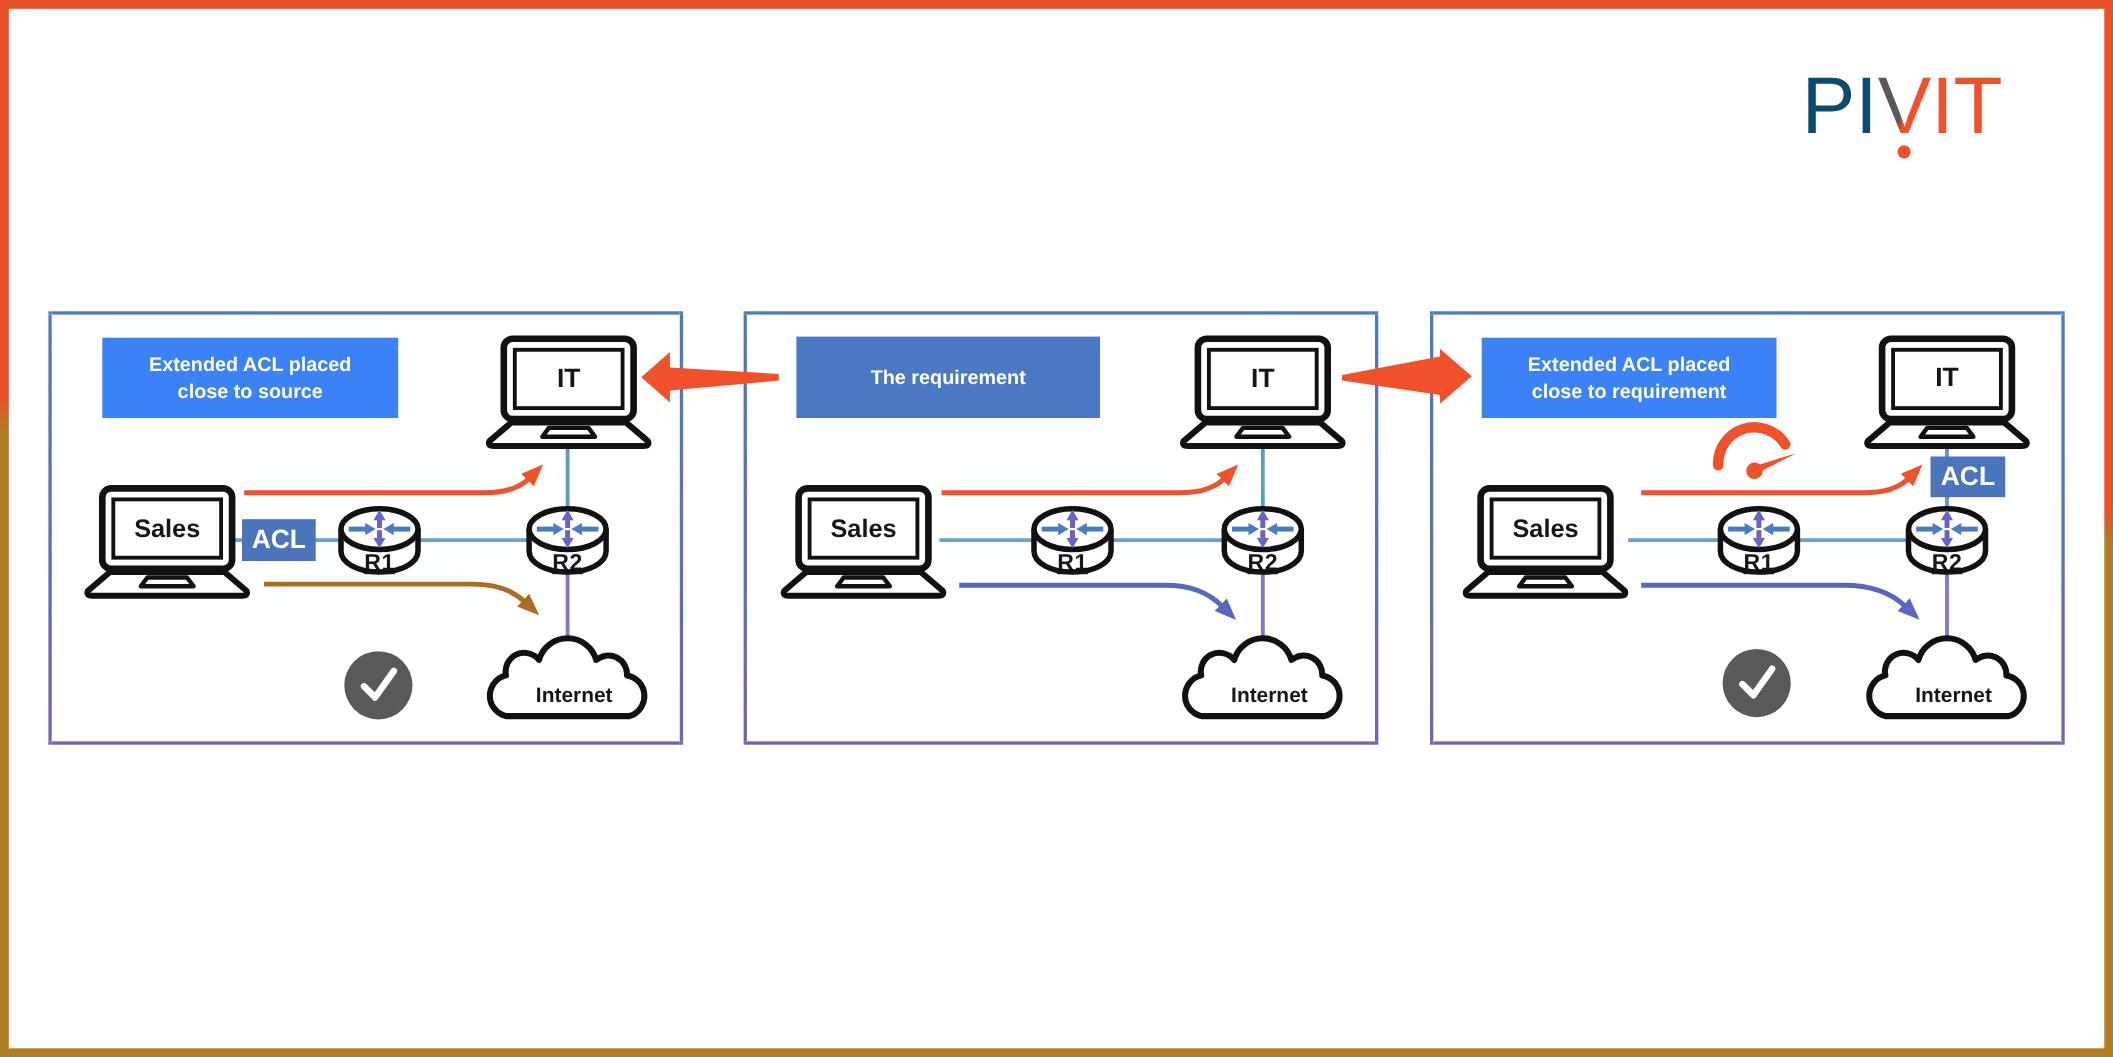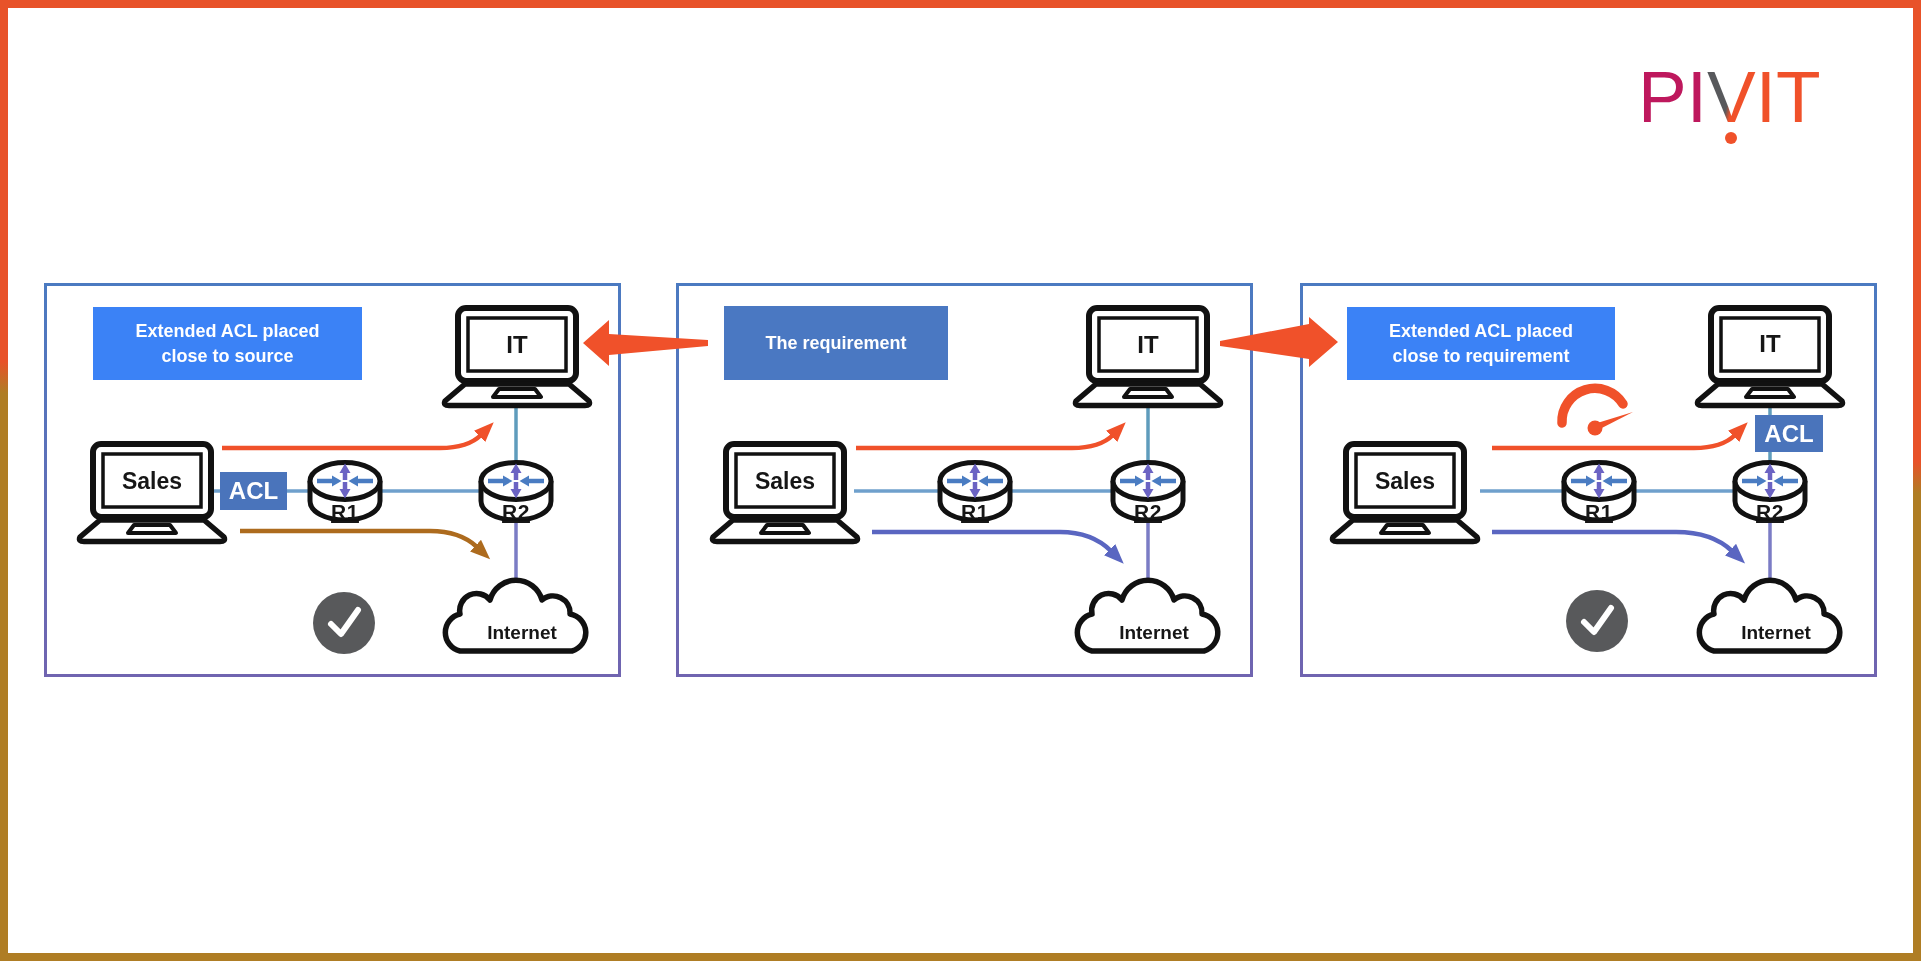--- a/index.html
+++ b/index.html
@@ -21,21 +21,21 @@
   .chip{background:#4A74BB;color:#fff;font-weight:bold;font-size:24px;
         display:flex;align-items:center;justify-content:center;}
   .txt{position:absolute;transform:translate(-50%,-50%);font-weight:bold;color:#161616;
        white-space:nowrap;z-index:3;}
   .t-it{font-size:24px;}
   .t-sales{font-size:23px;}
   .t-router{font-size:21px;letter-spacing:0.5px;text-decoration:underline;}
   .t-cloud{font-size:19px;}
   .logo{position:absolute;left:1638px;top:70px;font-size:73px;line-height:53px;
         font-weight:normal;letter-spacing:0px;white-space:nowrap;z-index:3;}
-  .logo .g{color:#be185d;}
+  .logo .g{color:#0c4a6e;}
   .logo .o{color:#F0512A;}
   .logo .v{color:#58595C;}
   @supports (-webkit-background-clip: text){
     .logo .v{background:linear-gradient(103deg,#58595C 46%,#F0512A 54%);
              -webkit-background-clip:text;background-clip:text;color:transparent;}
   }
   .logo-dot{position:absolute;left:1725px;top:132px;width:12px;height:12px;border-radius:50%;
             background:#F0512A;z-index:3;}
 </style>
 </head>
@@ -142,21 +142,21 @@
       <path d="M6 39 A33 33 0 0 1 67 20" stroke="#F0512A" stroke-width="9.5" fill="none" stroke-linecap="round"></path>
       <circle cx="39" cy="44" r="7.5" fill="#F0512A"></circle>
       <path d="M38 40 L77 28 L38 48 Z" fill="#F0512A"></path>
     </g>
   </svg>
 
   <div class="ovl caption" style="left:93px;top:307px;width:269px;height:73px;">
     <div>Extended ACL placed</div>
     <div>close to source</div>
   </div>
-  <div class="ovl caption req" style="left:724px;top:306px;width:224px;height:74px;">
+  <div class="ovl caption req" style="left:724px;top:306px;width:276px;height:74px;">
     <div>The requirement</div>
     <div></div>
   </div>
   <div class="ovl caption" style="left:1347px;top:307px;width:268px;height:73px;">
     <div>Extended ACL placed</div>
     <div>close to requirement</div>
   </div>
 
   <div class="ovl chip" style="left:220px;top:472px;width:67px;height:38px;">ACL</div>
   <div class="ovl chip" style="left:1755px;top:415px;width:68px;height:37px;">ACL</div>

